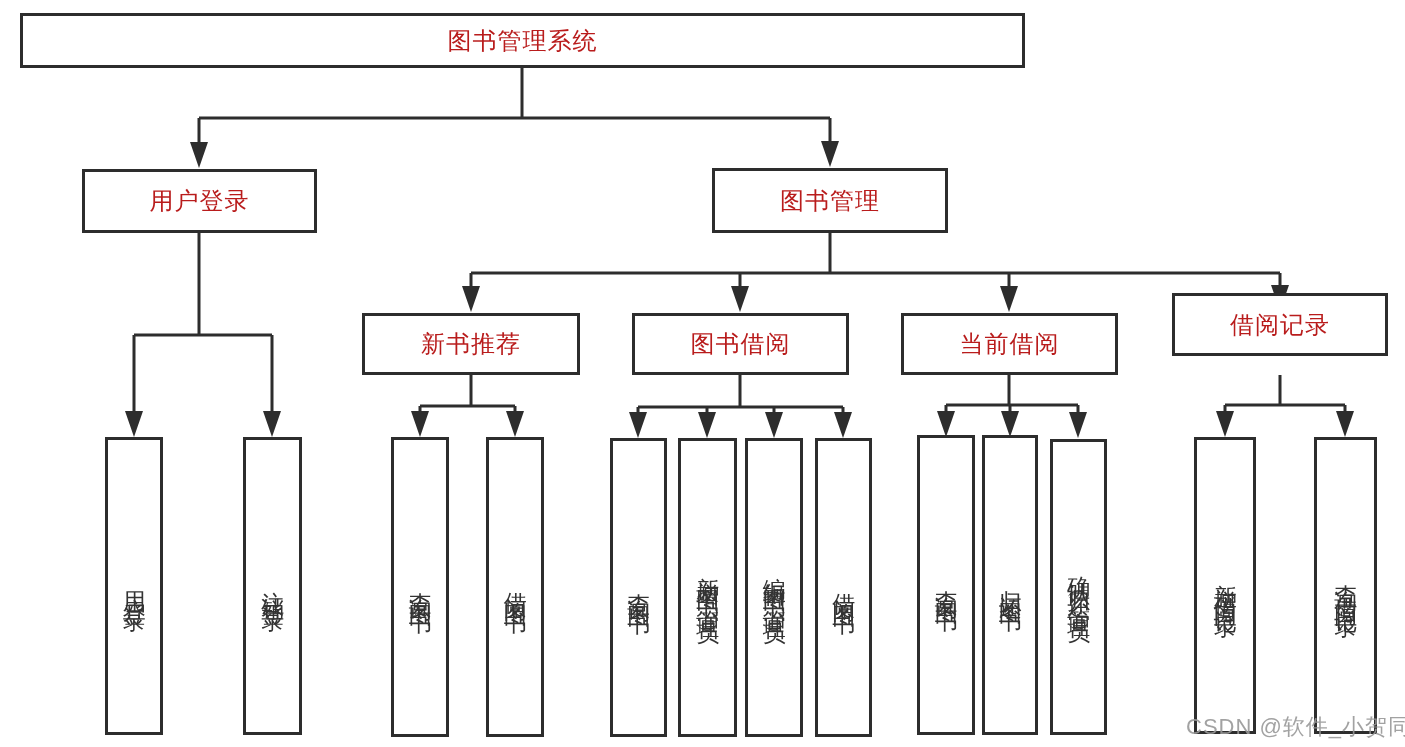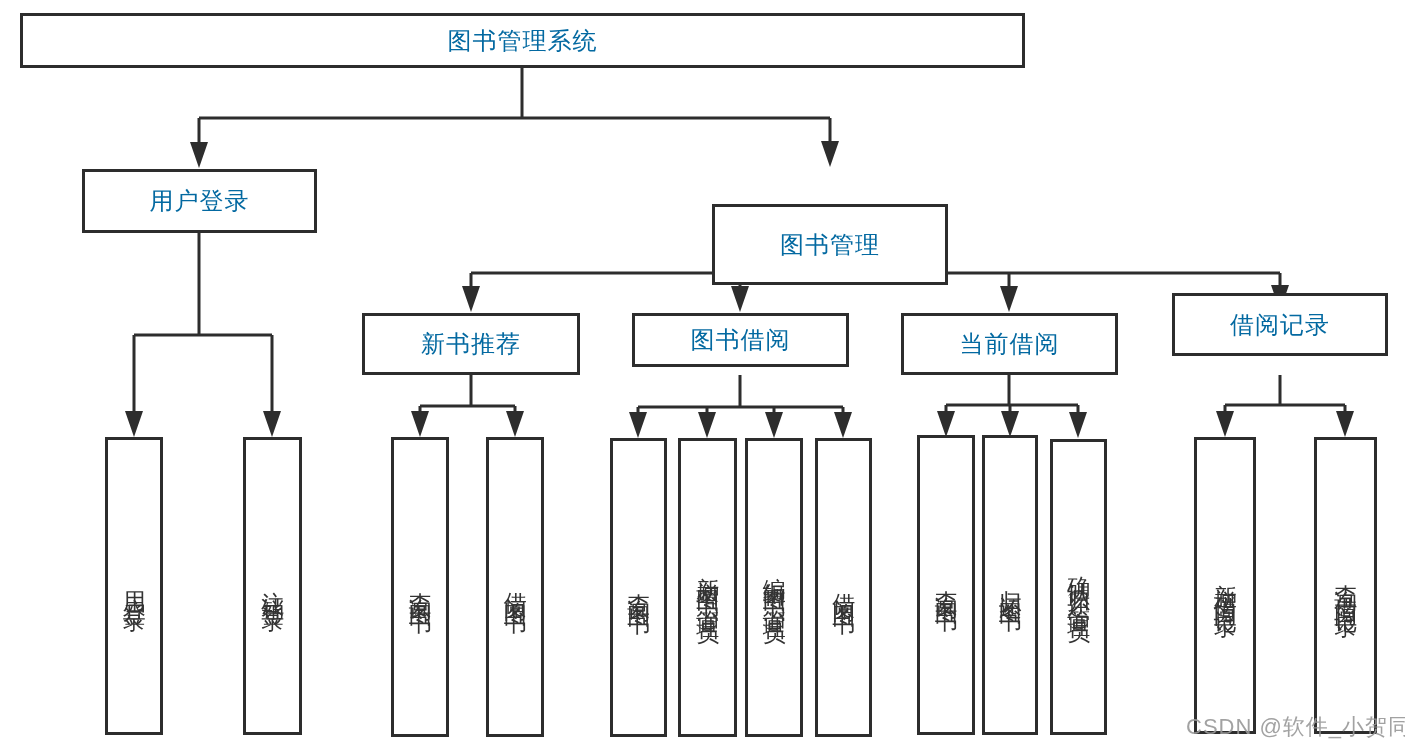--- a/index.html
+++ b/index.html
@@ -24,21 +24,21 @@
     border: 3px solid #2d2d2d;
     display: flex;
     align-items: center;
     justify-content: center;
     color: #333333;
   }
   .hlabel {
     font-size: 24px;
     letter-spacing: 1px;
     white-space: nowrap;
-    color: #0369a1;
+    color: #b91c1c;
   }
   .leaf .vtext {
     writing-mode: vertical-rl;
     text-orientation: mixed;
     font-size: 23px;
     letter-spacing: 0.28em;
     line-height: 1.1;
     color: #333333;
   }
   .watermark {
@@ -97,28 +97,28 @@
     </g>
   </svg>
 
   <div class="box" style="left:20px; top:13px; width:1005px; height:55px;">
     <span class="hlabel">图书管理系统</span>
   </div>
 
   <div class="box" style="left:82px; top:169px; width:235px; height:64px;">
     <span class="hlabel">用户登录</span>
   </div>
-  <div class="box" style="left:712px; top:168px; width:236px; height:81px;margin-top:36px;">
+  <div class="box" style="left:712px; top:168px; width:236px; height:65px;">
     <span class="hlabel">图书管理</span>
   </div>
 
   <div class="box" style="left:362px; top:313px; width:218px; height:62px;text-align:right;">
     <span class="hlabel">新书推荐</span>
   </div>
-  <div class="box" style="left:632px; top:313px; width:217px; height:54px;">
+  <div class="box" style="left:632px; top:313px; width:217px; height:62px;">
     <span class="hlabel">图书借阅</span>
   </div>
   <div class="box" style="left:901px; top:313px; width:217px; height:62px;">
     <span class="hlabel">当前借阅</span>
   </div>
   <div class="box" style="left:1172px; top:293px; width:216px; height:63px;">
     <span class="hlabel">借阅记录</span>
   </div>
 
   <div class="box leaf" style="left:105px; top:437px; width:58px; height:298px;">

